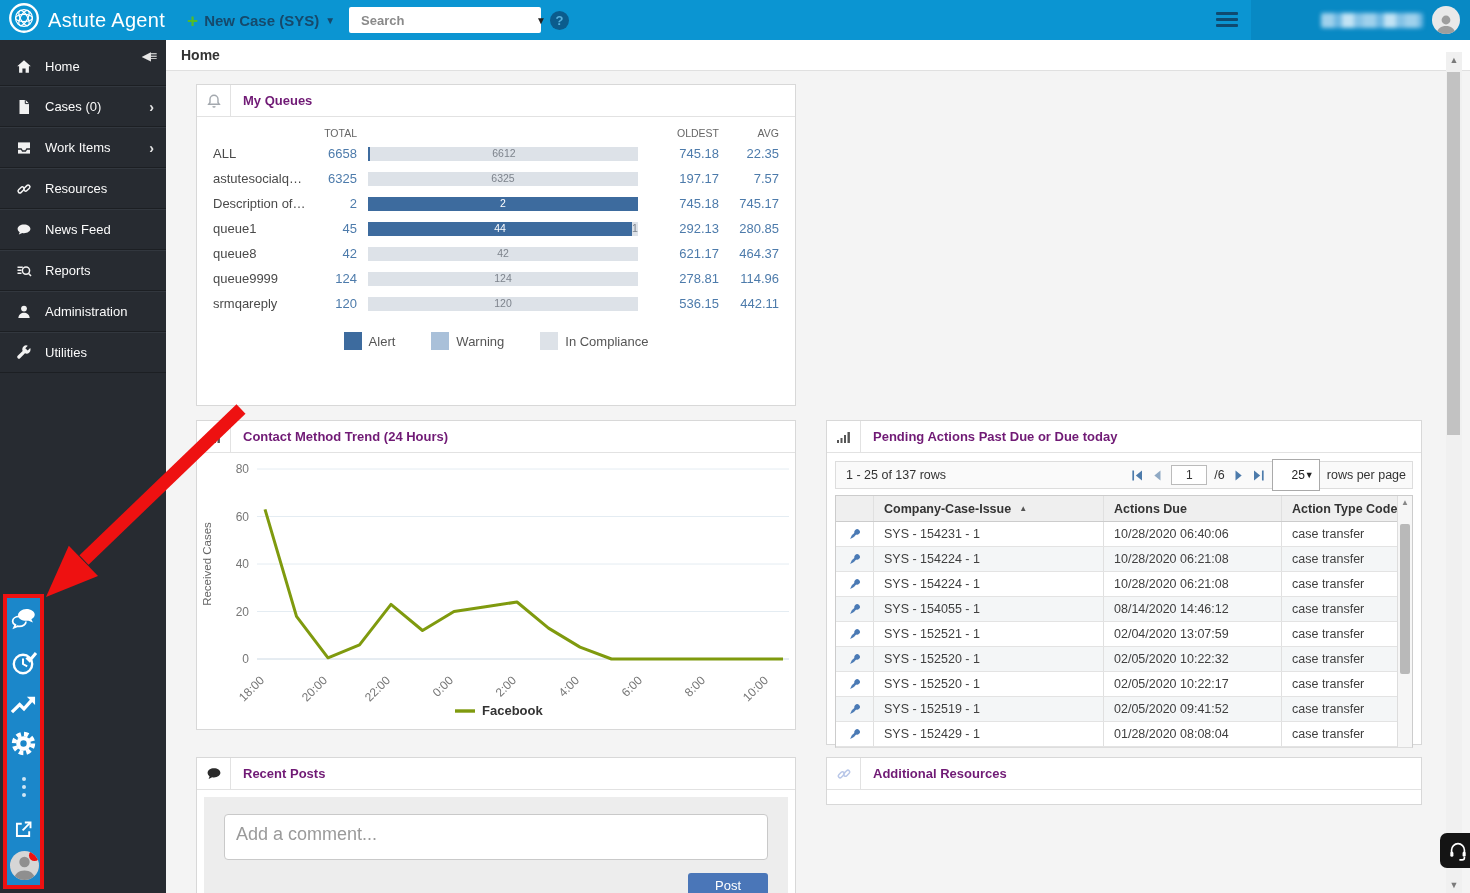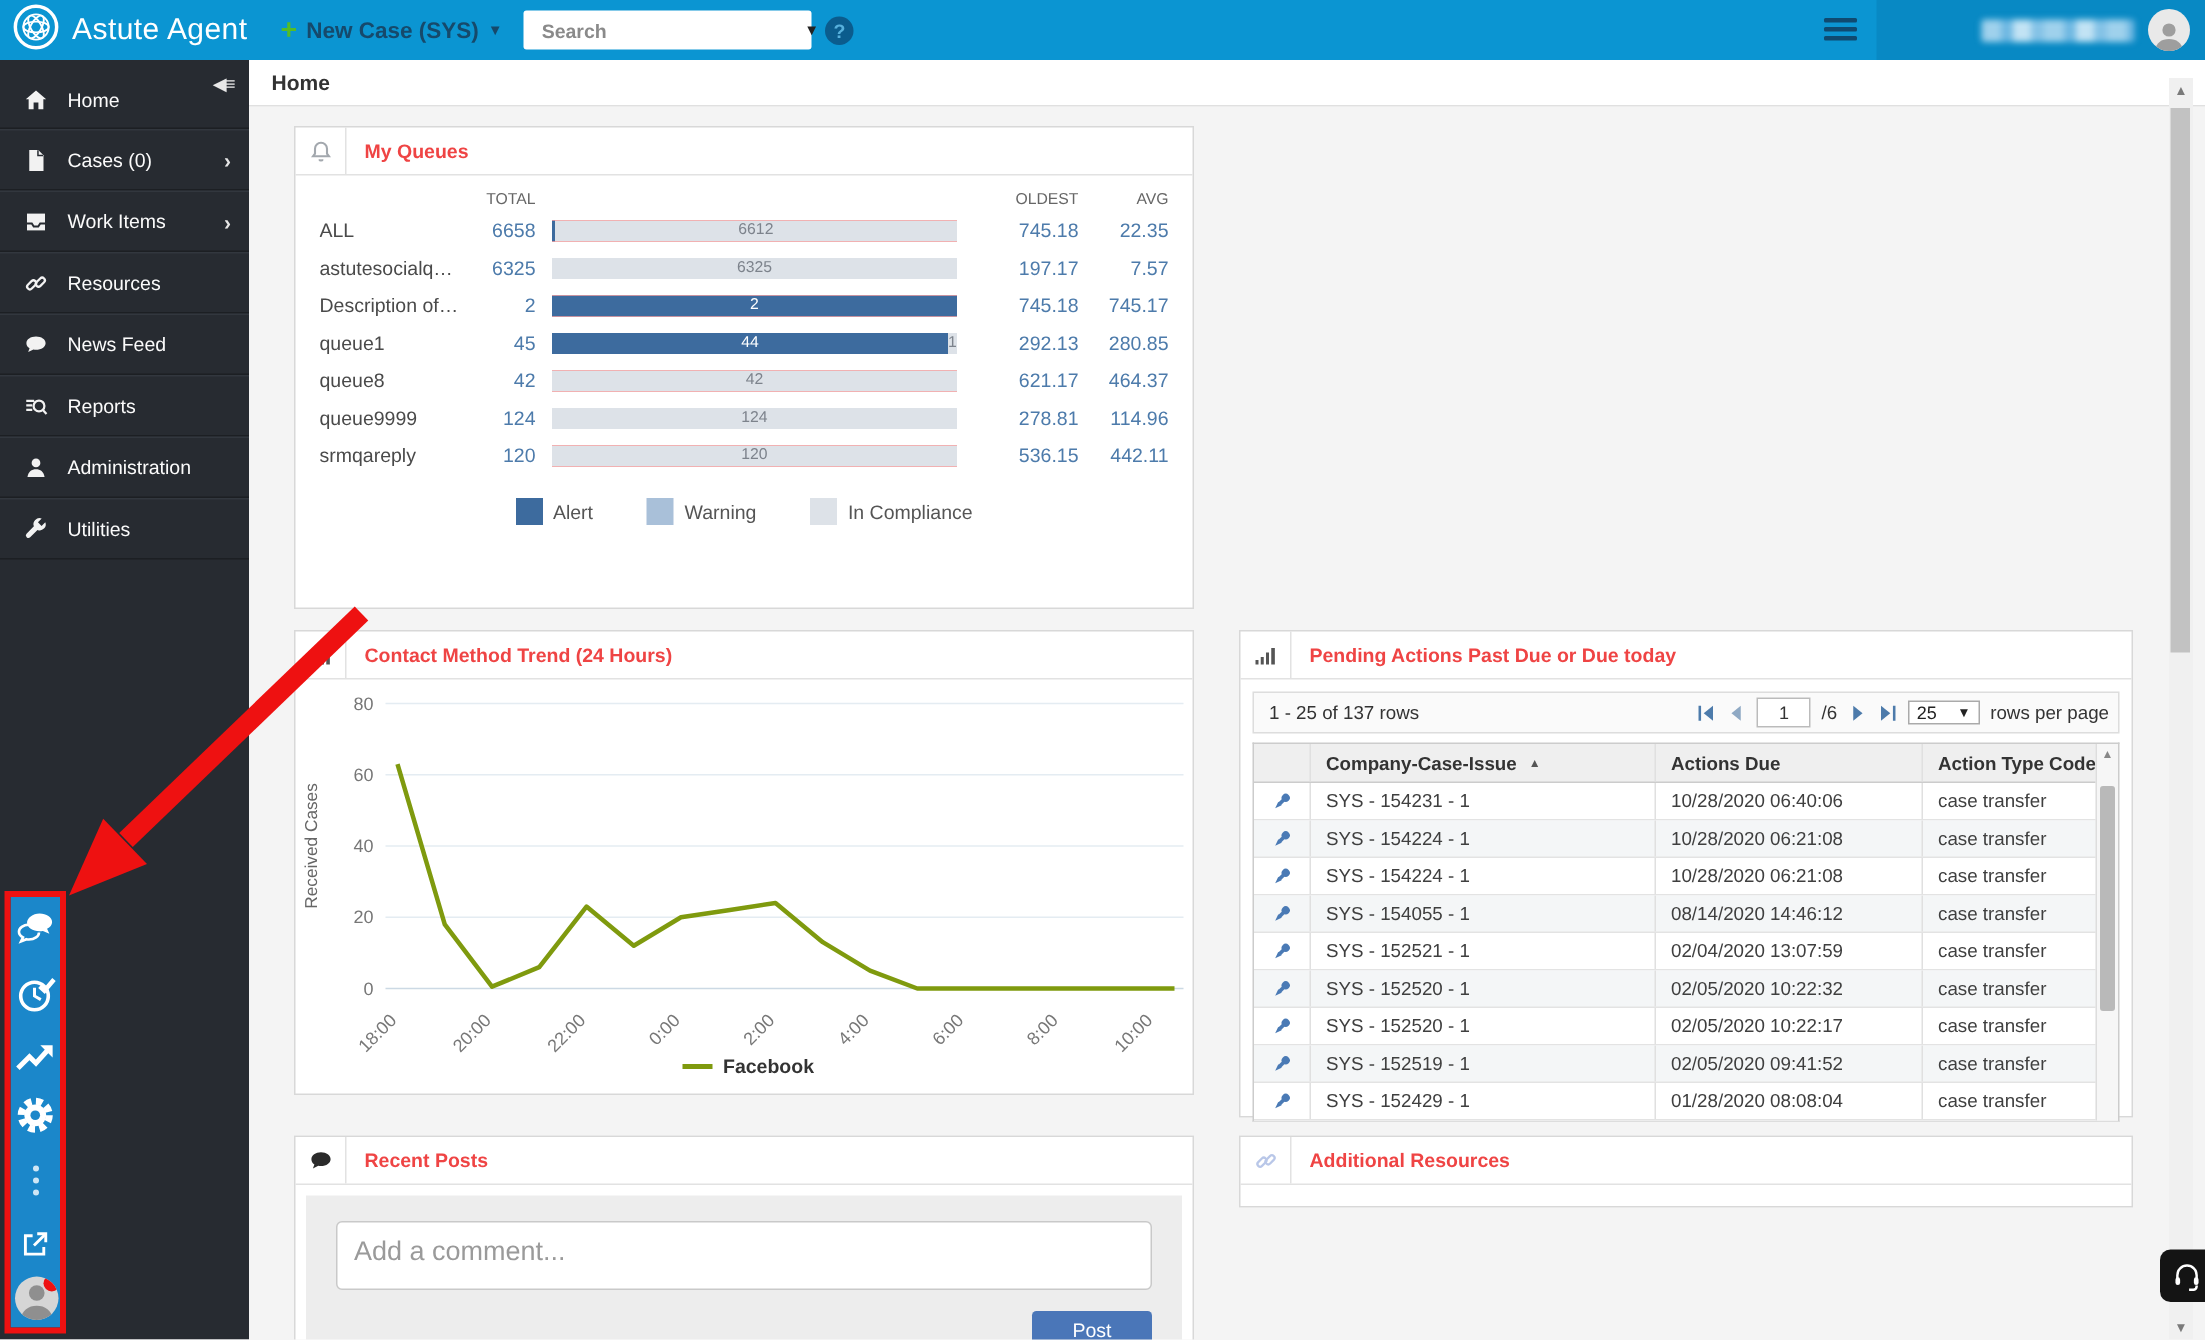--- a/index.html
+++ b/index.html
@@ -38,51 +38,51 @@
   
   .breadcrumb-bar { position:absolute; left:166px; top:40px; width:1304px; height:31px; background:#fff; border-bottom:1px solid #e0e0e0; display:flex; align-items:center; padding-left:15px; z-index:5; }
   .breadcrumb-bar .bc { font-size:14px; font-weight:bold; color:#333; }
   .main { position:absolute; left:166px; top:71px; width:1304px; height:822px; background:#f4f4f4; }
 
   
   .panel { position:absolute; background:#fff; border:1px solid #d8d8d8; }
   .panel-head { height:32px; border-bottom:1px solid #e2e2e2; display:flex; align-items:stretch; }
   .panel-head .ph-ic { width:34px; border-right:1px solid #e2e2e2; display:flex; align-items:center; justify-content:center; }
   .panel-head .ph-ic svg { width:16px; height:16px; }
-  .panel-head .ph-title { display:flex; align-items:center; padding-left:12px; font-size:13px; font-weight:bold; color:#ef4444; }
+  .panel-head .ph-title { display:flex; align-items:center; padding-left:12px; font-size:13px; font-weight:bold; color:#701a75; }
 
   #p-myqueues { left:30px; top:13px; width:600px; height:322px; }
   #p-topreason { left:660px; top:13px; width:596px; height:322px; }
   #p-trend { left:30px; top:349px; width:600px; height:310px; }
   #p-pending { left:660px; top:349px; width:596px; height:325px; }
   #p-posts { left:30px; top:686px; width:600px; height:250px; }
   #p-addres { left:660px; top:686px; width:596px; height:48px; }
 
   
   .mq-body { padding:8px 16px 0 16px; }
   .mq-grid { display:grid; grid-template-columns:100px 44px 1fr 70px 60px; align-items:center; column-gap:0; }
   .mq-hdr { height:16px; font-size:10.5px; color:#666; }
   .mq-hdr > div { text-align:right; }
   .mq-row { height:25px; }
   .mq-name { font-size:13px; color:#4a4a4a; white-space:nowrap; overflow:hidden; text-overflow:ellipsis; padding-right:4px; }
   .mq-num { font-size:13px; color:#4d7bab; text-align:right; }
   .mq-barwrap { padding:0 11px; }
-  .mq-bar { height:14px; display:flex; background:#ef4444; overflow:hidden; }
+  .mq-bar { height:14px; display:flex; background:#bef264; overflow:hidden; }
   .mq-seg { height:100%; display:flex; align-items:center; justify-content:center; font-size:10.5px; line-height:1; overflow:hidden; }
   .mq-legend { display:flex; justify-content:center; gap:36px; margin-top:16px; }
   .mq-leg-item { display:flex; align-items:center; gap:7px; font-size:13px; color:#555; }
   .mq-leg-sw { width:18px; height:18px; }
 
   
   .pg-bar { margin:8px 8px 6px 8px; height:28px; border:1px solid #ddd; background:#fafafa; display:flex; align-items:center; font-size:12.5px; color:#333; padding:0 6px; }
   .pg-range { padding-left:4px; }
   .pg-controls { margin-left:auto; display:flex; align-items:center; gap:7px; }
   .pg-controls svg { width:13px; height:13px; display:block; cursor:pointer; }
   .pg-input { width:36px; height:20px; border:1px solid #bbb; background:#fff; text-align:center; font-size:12px; color:#333; font-family:"Liberation Sans",sans-serif; }
-  .pg-select { height:16px; min-width:48px; border:1px solid #aaa; background:#fff; font-size:12px; color:#222; display:flex; align-items:center; justify-content:space-between; padding:0 5px; cursor:pointer; }
+  .pg-select { height:32px; min-width:48px; border:1px solid #aaa; background:#fff; font-size:12px; color:#222; display:flex; align-items:center; justify-content:flex-end; padding:0 5px; cursor:pointer; }
   .pg-select .caret { font-size:9px; }
   .ptable { margin:0 8px; border:1px solid #ccc; border-bottom:1px solid #ddd; position:relative; }
   .pt-row { display:flex; height:25px; border-bottom:1px solid #e3e3e3; background:#fff; align-items:stretch; }
   .pt-row.alt { background:#f4f6f7; }
   .pt-head { height:26px; background:#efefef; border-bottom:1px solid #ccc; font-weight:bold; }
   .pt-c { display:flex; align-items:center; padding:0 10px; font-size:12.5px; color:#3f3f3f; border-right:1px solid #e0e0e0; overflow:hidden; white-space:nowrap; }
   .pt-c0 { width:38px; justify-content:center; padding:0; }
   .pt-c1 { width:230px; }
   .pt-c2 { width:178px; }
   .pt-c3 { flex:1; border-right:none; }

